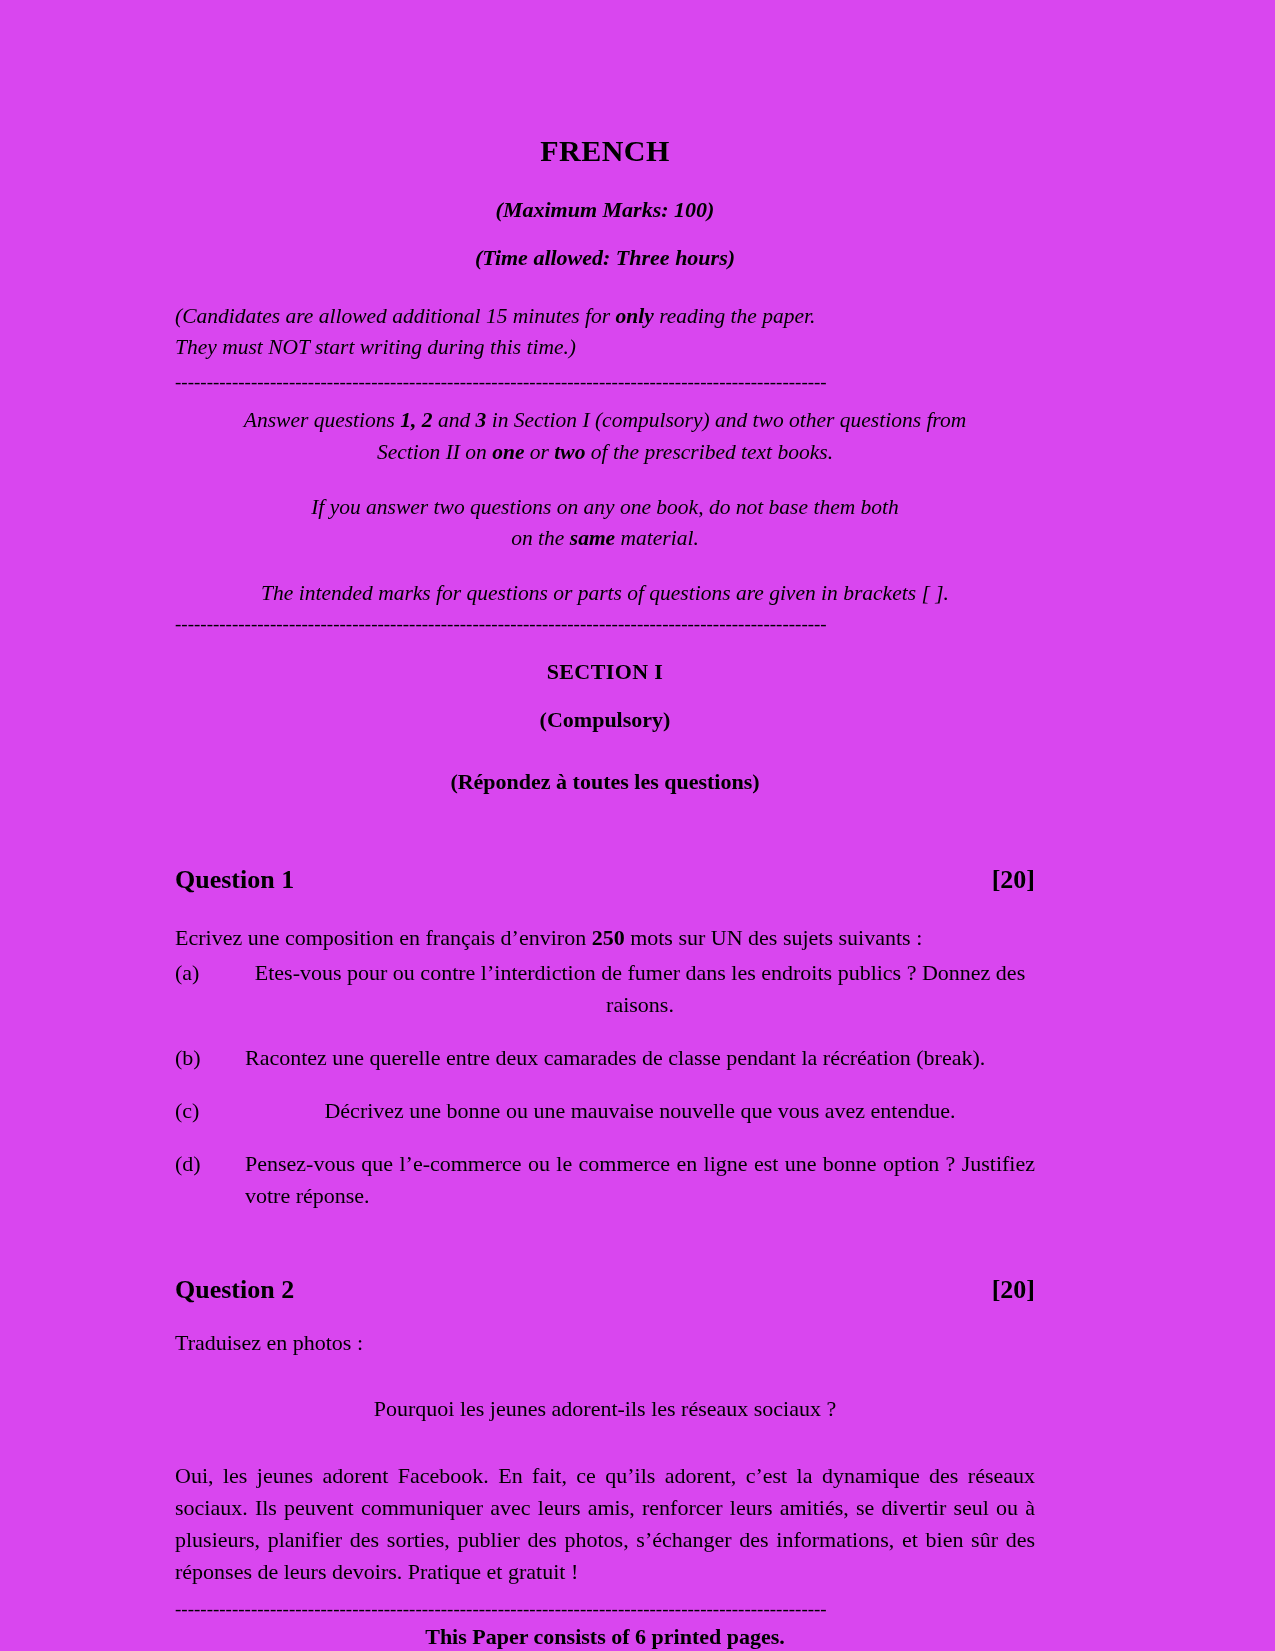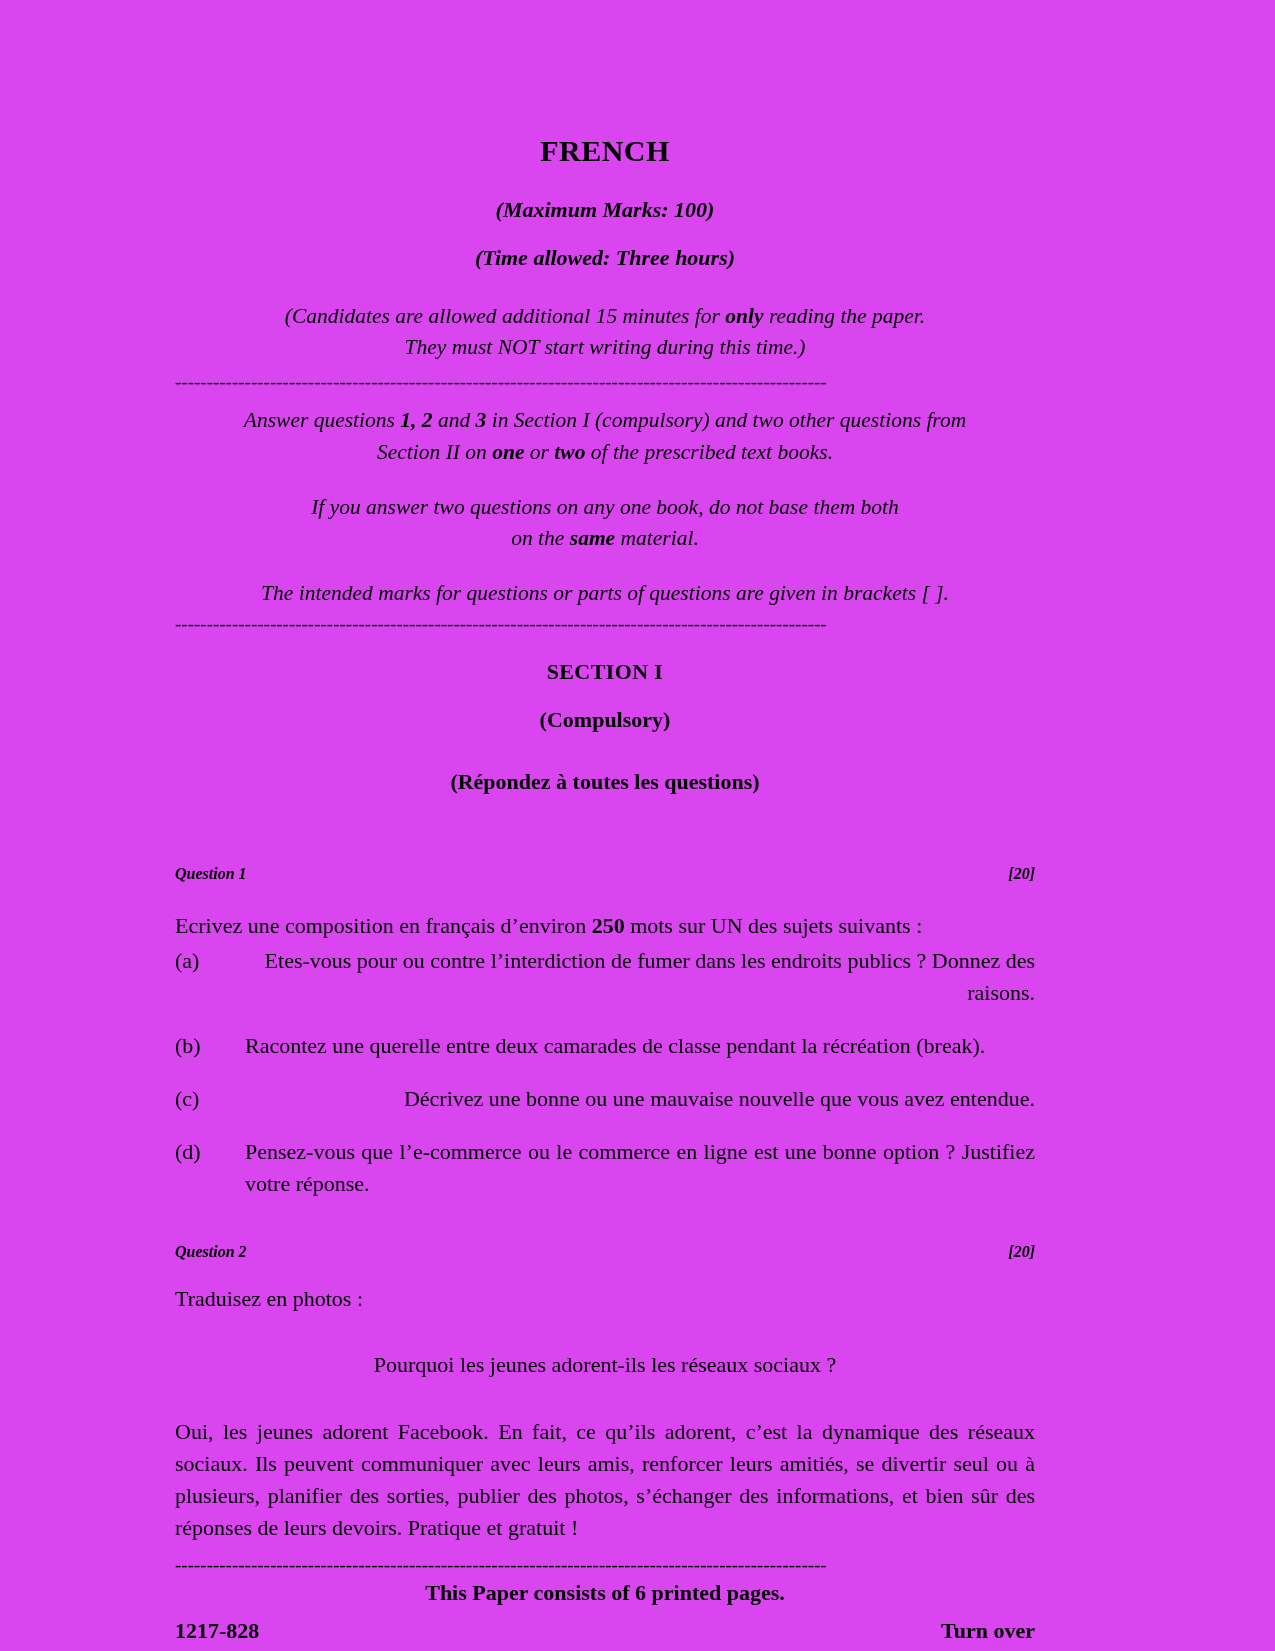--- a/index.html
+++ b/index.html
@@ -44,21 +44,21 @@
     margin-top: 30px;
   }
   .time-allowed {
     text-align: center;
     font-size: 22px;
     font-weight: bold;
     font-style: italic;
     margin-top: 22px;
   }
   .reading-note {
-    text-align: center;
+    text-align: left;
     font-size: 21.5px;
     font-style: italic;
     margin-top: 30px;
     line-height: 1.45;
   }
   .reading-note b { font-weight: bold; font-style: italic; }
 
   
   .rule {
     font-size: 19px;
@@ -105,26 +105,25 @@
     font-size: 22px;
     font-weight: bold;
     margin-top: 36px;
   }
 
   
   .q-head {
     display: flex;
     justify-content: space-between;
     align-items: flex-start;
-    font-size: 16px;
-    font-weight: bold;
-    font-style: italic;
+    font-size: 26px;
+    font-weight: bold;
   }
   .q1-head { margin-top: 70px; }
-  .q2-head { margin-top: 44px; }
+  .q2-head { margin-top: 64px; }
   .q-label { font-weight: bold; }
   .q-marks { font-weight: bold; }
 
   .q-intro {
     font-size: 22px;
     margin-top: 27px;
     text-align: justify;
     text-justify: inter-word;
     line-height: 1.42;
   }
@@ -140,21 +139,21 @@
   .sub-item.first { margin-top: 4px; }
   .sub-marker {
     width: 70px;
     flex: 0 0 70px;
   }
   .sub-text {
     flex: 1 1 auto;
     text-align: justify;
     text-justify: inter-word;
   }
-  .sub-text.nojust { text-align: right; }
+  .sub-text.nojust { text-align: center; }
 
   .plain-line {
     font-size: 22px;
     margin-top: 22px;
     line-height: 1.42;
   }
   .centered-line {
     text-align: center;
     font-size: 22px;
     margin-top: 38px;

